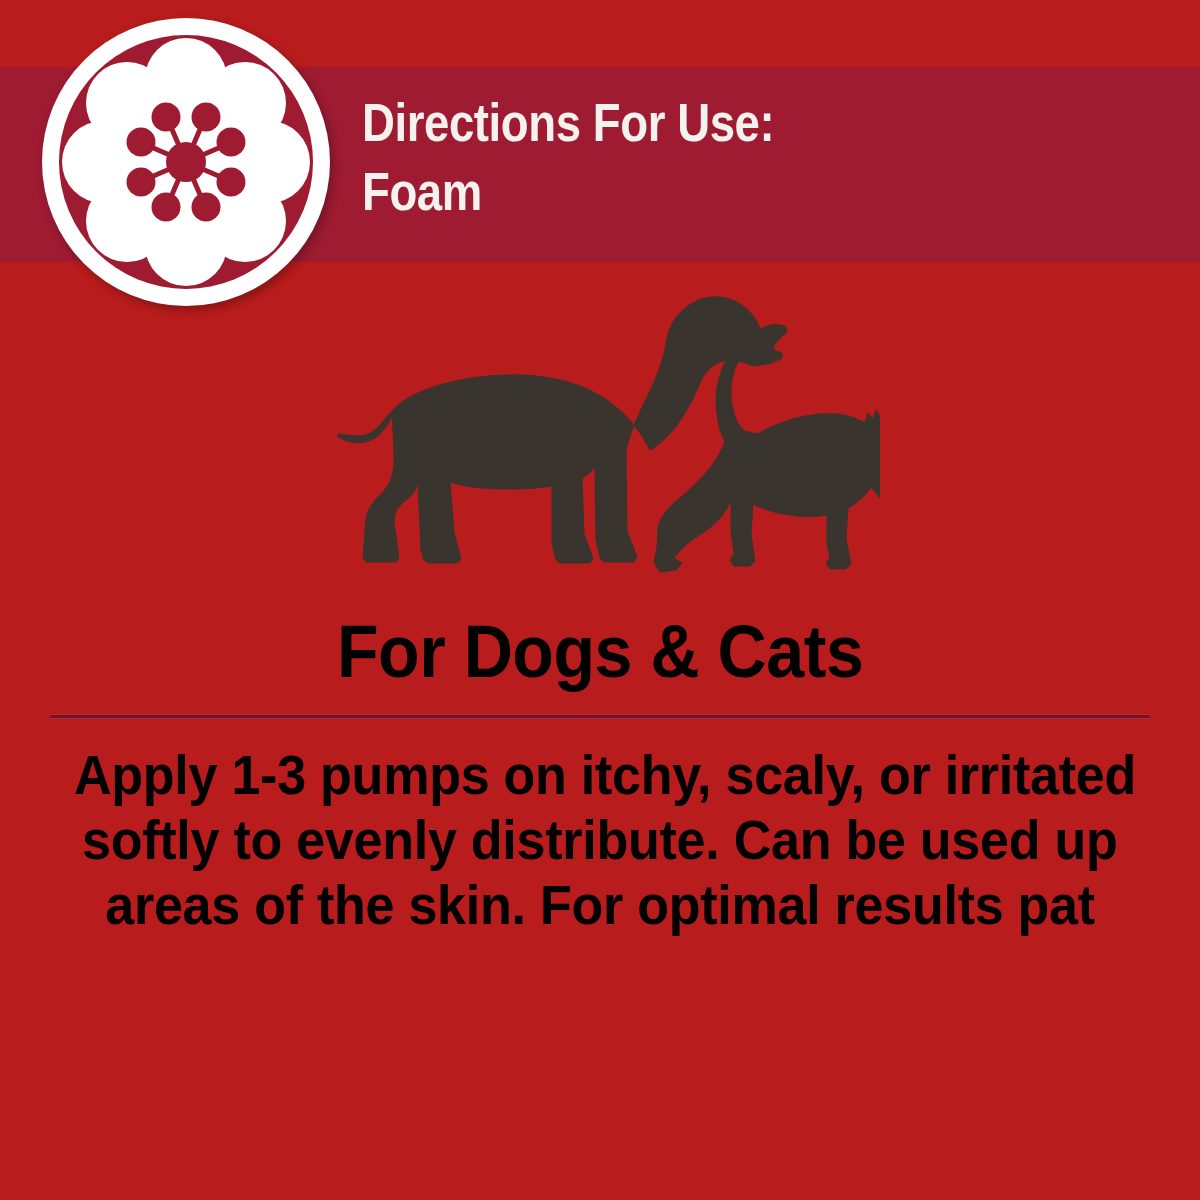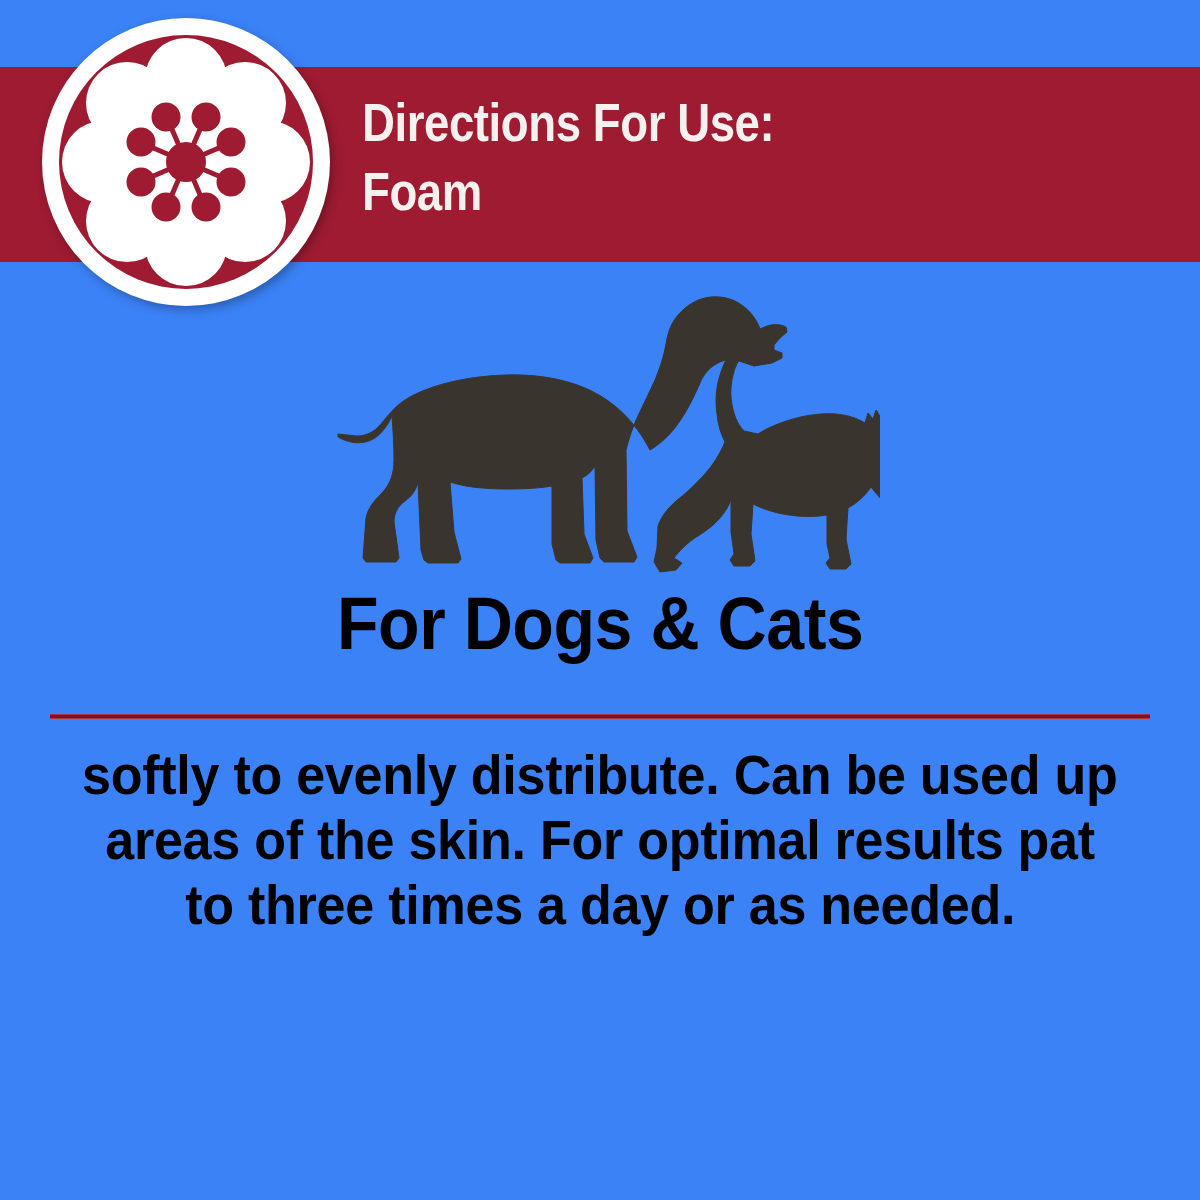--- a/index.html
+++ b/index.html
@@ -8,21 +8,21 @@
     background: #ffffff;
   }
   body {
     font-family: "Liberation Sans", sans-serif;
   }
 
   .page {
     position: relative;
     width: 1200px;
     height: 1200px;
-    background: #3b82f6;
+    background: #b91c1c;
     overflow: hidden;
   }
 
   
   .header-banner {
     position: absolute;
     left: 0;
     top: 67px;
     width: 1200px;
     height: 195px;
@@ -65,21 +65,21 @@
     top: 282px;
     width: 550px;
     height: 292px;
   }
   .pets-art svg { display: block; width: 100%; height: 100%; }
 
   
   .subtitle {
     position: absolute;
     left: 0;
-    top: 584px;
+    top: 612px;
     width: 1200px;
     text-align: center;
     font-family: "Liberation Sans Narrow", "Liberation Sans", sans-serif;
     font-weight: bold;
     font-size: 74px;
     line-height: 80px;
     color: #000000;
     letter-spacing: -0.5px;
   }
   .subtitle > span {
@@ -320,18 +320,18 @@
           Z"></path>
       </g>
     </svg>
   </div>
 
   <div class="subtitle"><span>For Dogs &amp; Cats</span></div>
 
   <div class="divider"></div>
 
   <div class="body-copy">
+    <span class="body-line"><span>Apply 1-3 pumps on itchy, scaly, or irritated</span></span>
     <span class="body-line"><span>softly to evenly distribute. Can be used up</span></span>
     <span class="body-line"><span>areas of the skin. For optimal results pat</span></span>
-    <span class="body-line"><span>to three times a day or as needed.</span></span>
   </div>
 
 </div>
 
 </body></html>

